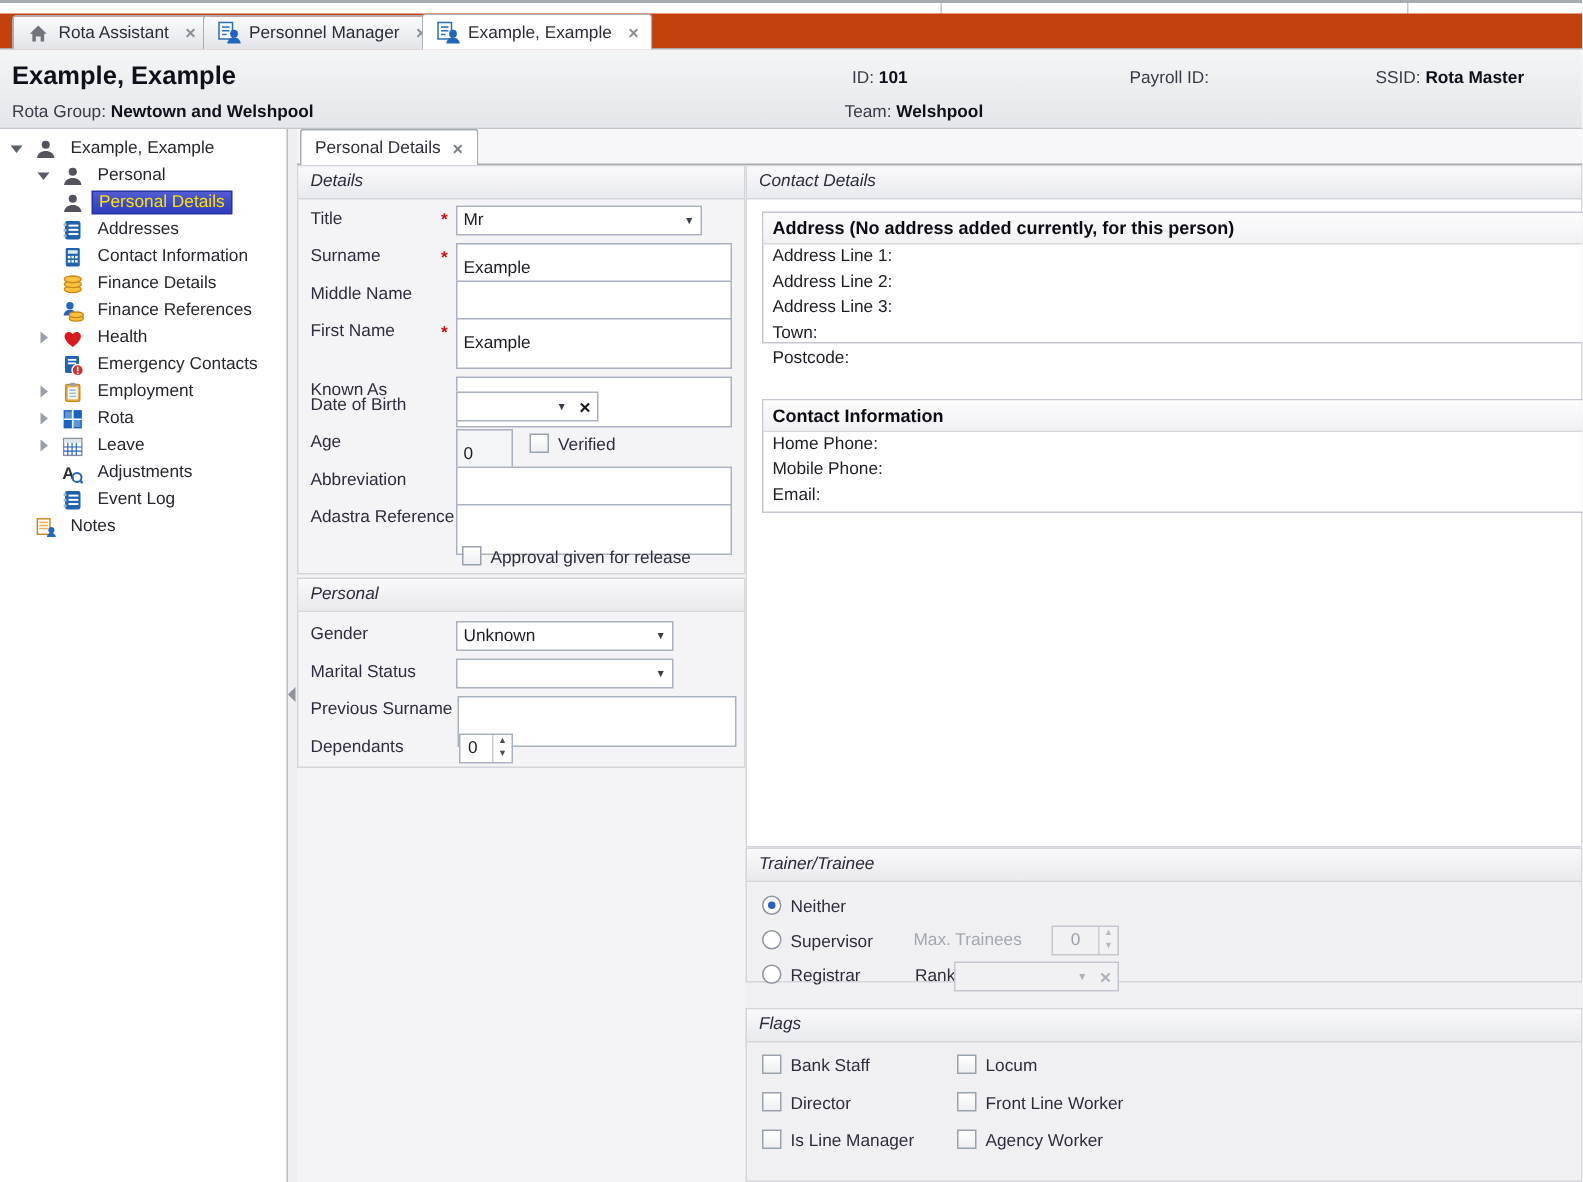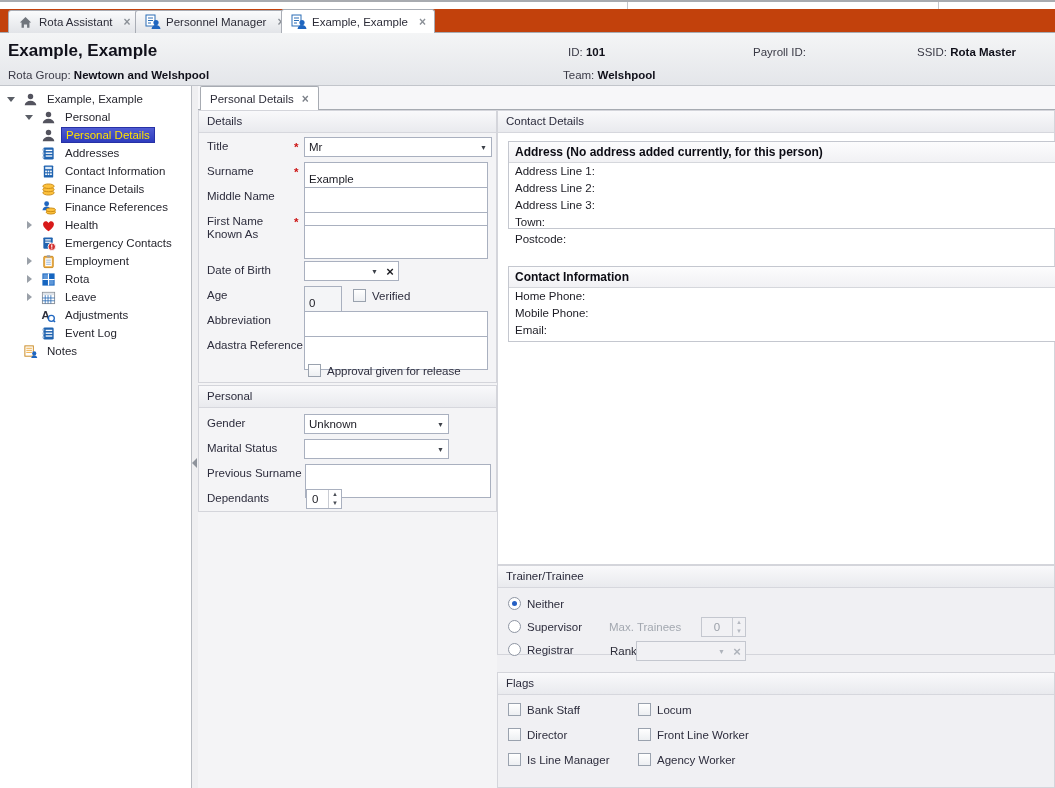--- a/index.html
+++ b/index.html
@@ -51,21 +51,21 @@
   .doc-tab { position:absolute; left:2px; top:0; height:24px; display:flex; align-items:center; gap:8px; padding:0 9px;
              background:#fff; border:1px solid #a7abb2; border-bottom:none; border-radius:2px 2px 0 0; }
   .doc-tab .tclose { color:#7d828a; font-weight:bold; font-size:12px; }
 
   .content { position:absolute; left:0; top:24px; width:857px; height:678px; }
   .col-left  { position:absolute; left:0; top:0; width:299px; height:678px; background:#f4f4f6; }
   .col-right { position:absolute; left:299px; top:0; width:558px; height:678px; background:#f0f0f3; }
 
   .group { position:absolute; border:1px solid #d4d5db; }
   .ghead { height:22px; line-height:21px; padding-left:8px; color:#2b2b3c;
-           background:linear-gradient(#f9f9fb,#e9eaee); border-bottom:1px solid #d6d7dd; }
+           background:linear-gradient(#f9f9fb,#e9eaee); border-bottom:1px solid #d6d7dd;font-style:italic; }
 
   .g-details  { left:0; top:0; width:299px; height:273px; background:#f4f4f6; }
   .g-personal { left:0; top:275px; width:299px; height:127px; background:#f4f4f6; }
   .g-contact  { left:0; top:0; width:558px; height:455px; background:#fff; }
   .g-trainer  { left:0; top:455px; width:558px; height:90px; background:#f0f0f3; }
   .g-flags    { left:0; top:562px; width:558px; height:116px; background:#f0f0f3; }
 
   
   .frow { position:absolute; left:0; width:100%; height:20px; }
   .flabel { position:absolute; left:8px; top:3px; color:#2d2d3d; white-space:nowrap; }
@@ -395,21 +395,21 @@
     <div class="content">
 
       <div class="col-left">
 
         <div class="group g-details">
           <div class="ghead">Details</div>
 
           <div class="frow" style="top:26px">
             <span class="flabel">Title</span>
             <span class="freq">*</span>
-            <div class="combo" style="left:105px; width:188px">
+            <div class="combo" style="left:105px; width:164px">
               <span class="cval">Mr</span>
               <span class="carr">▼</span>
             </div>
           </div>
 
           <div class="frow" style="top:51px">
             <span class="flabel">Surname</span>
             <span class="freq">*</span>
             <input class="tbx" style="left: 105px; width: 184px;" value="Example">
           </div>
@@ -418,21 +418,21 @@
             <span class="flabel">Middle Name</span>
             <input class="tbx" style="left: 105px; width: 184px;" value="">
           </div>
 
           <div class="frow" style="top:101px">
             <span class="flabel">First Name</span>
             <span class="freq">*</span>
             <input class="tbx" style="left: 105px; width: 184px;" value="Example">
           </div>
 
-          <div class="frow" style="top:114px">
+          <div class="frow" style="top:140px">
             <span class="flabel">Known As</span>
             <input class="tbx" style="left: 105px; width: 184px;" value="">
           </div>
 
           <div class="frow" style="top:150px">
             <span class="flabel">Date of Birth</span>
             <div class="combo" style="left:105px; width:95px">
               <span class="cval"></span>
               <span class="carr">▼</span>
               <span class="cclr">×</span>

